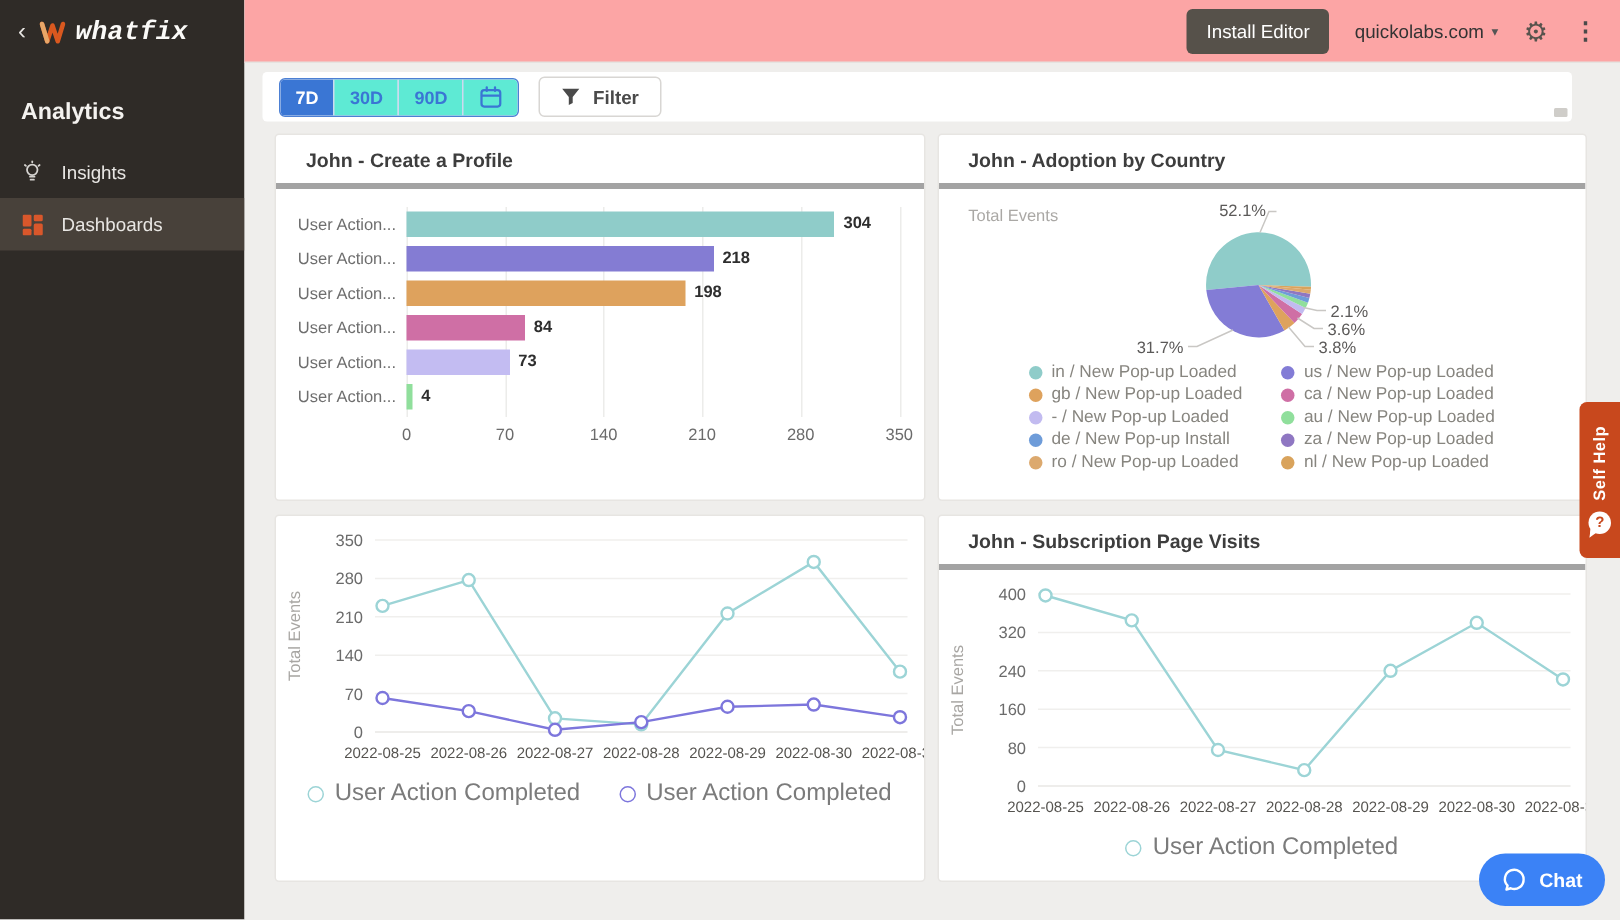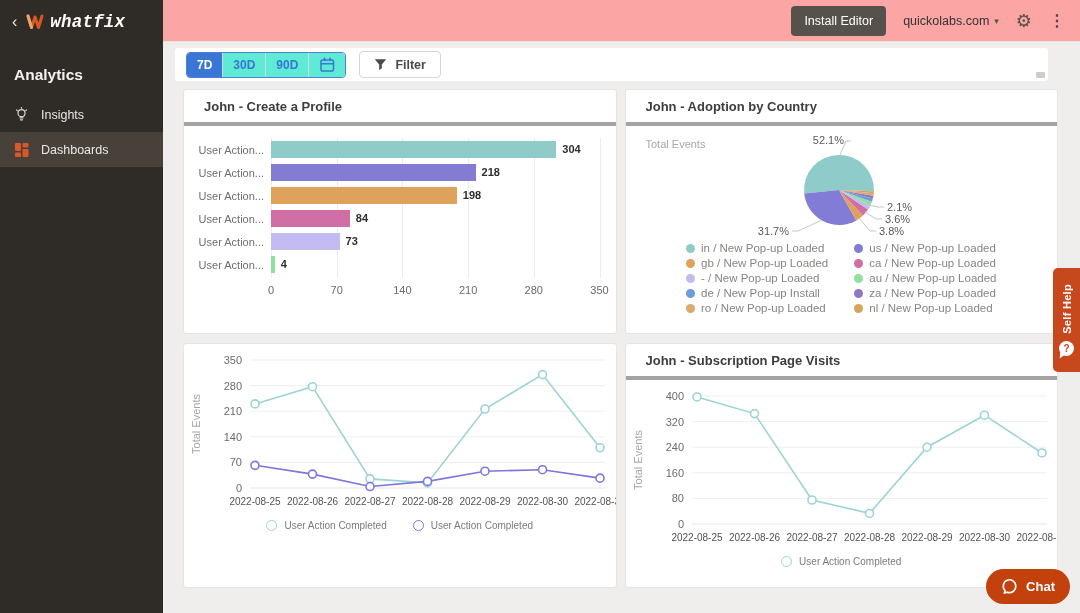--- a/index.html
+++ b/index.html
@@ -57,30 +57,30 @@
 
   
   .pie-note { position:absolute; left:20px; top:12px; font-size:11px; color:#aaa8a5; }
   .pie-svg { position:absolute; left:0; top:0; }
   .pie-legend { position:absolute; left:0; right:0; top:116px; display:grid; grid-template-columns:auto auto; column-gap:26px; row-gap:3px; justify-content:center; }
   .pl-item { display:flex; align-items:center; gap:6px; font-size:11.5px; color:#87857f; cursor:pointer; }
   .pl-dot { width:9px; height:9px; border-radius:50%; display:inline-block; flex-shrink:0; }
 
   
   .line-svg { position:absolute; left:0; top:0; }
-  .line-legend { position:absolute; left:0; right:0; top:176px; display:flex; justify-content:center; align-items:center; gap:26px; font-size:10px; color:#7b7b7b; }
+  .line-legend { position:absolute; left:0; right:0; top:176px; display:flex; justify-content:center; align-items:center; gap:26px; font-size:16px; color:#7b7b7b; }
   .ll-item { display:flex; align-items:center; gap:7px; cursor:pointer; }
   .ll-dot { width:11px; height:11px; border-radius:50%; border:1.6px solid; background:#fff; display:inline-block; }
 
   
   .selfhelp { position:absolute; right:0; top:268px; width:27px; height:104px; background:#c8481d; border-radius:5px 0 0 5px; color:#fff; display:flex; flex-direction:column; align-items:center; justify-content:center; gap:8px; cursor:pointer; z-index:5; }
   .sh-text { writing-mode:vertical-rl; transform:rotate(180deg); font-size:11px; font-weight:700; letter-spacing:.3px; }
   .sh-icon { width:15px; height:15px; border-radius:50%; background:#fff; color:#c8481d; font-size:10px; font-weight:700; display:flex; align-items:center; justify-content:center; position:relative; }
   .sh-icon::after { content:""; position:absolute; left:1px; bottom:-3px; border:3px solid transparent; border-top-color:#fff; border-left-color:#fff; transform:rotate(8deg); }
-  .chat-btn { position:absolute; right:10px; bottom:9px; height:35px; padding:0 15px; background:#c2410c; color:#fff; border:none; border-radius:18px; display:flex; align-items:center; gap:8px; font-size:13px; font-weight:700; font-family:inherit; cursor:pointer; z-index:5; }
+  .chat-btn { position:absolute; right:10px; bottom:9px; height:35px; padding:0 15px; background:#3b82f6; color:#fff; border:none; border-radius:18px; display:flex; align-items:center; gap:8px; font-size:13px; font-weight:700; font-family:inherit; cursor:pointer; z-index:5; }
 </style>
 </head>
 <body>
 
 <div class="app">
 
   <aside class="sidebar">
     <div class="side-top">
       <span class="chev">‹</span>
       <span class="logo">

